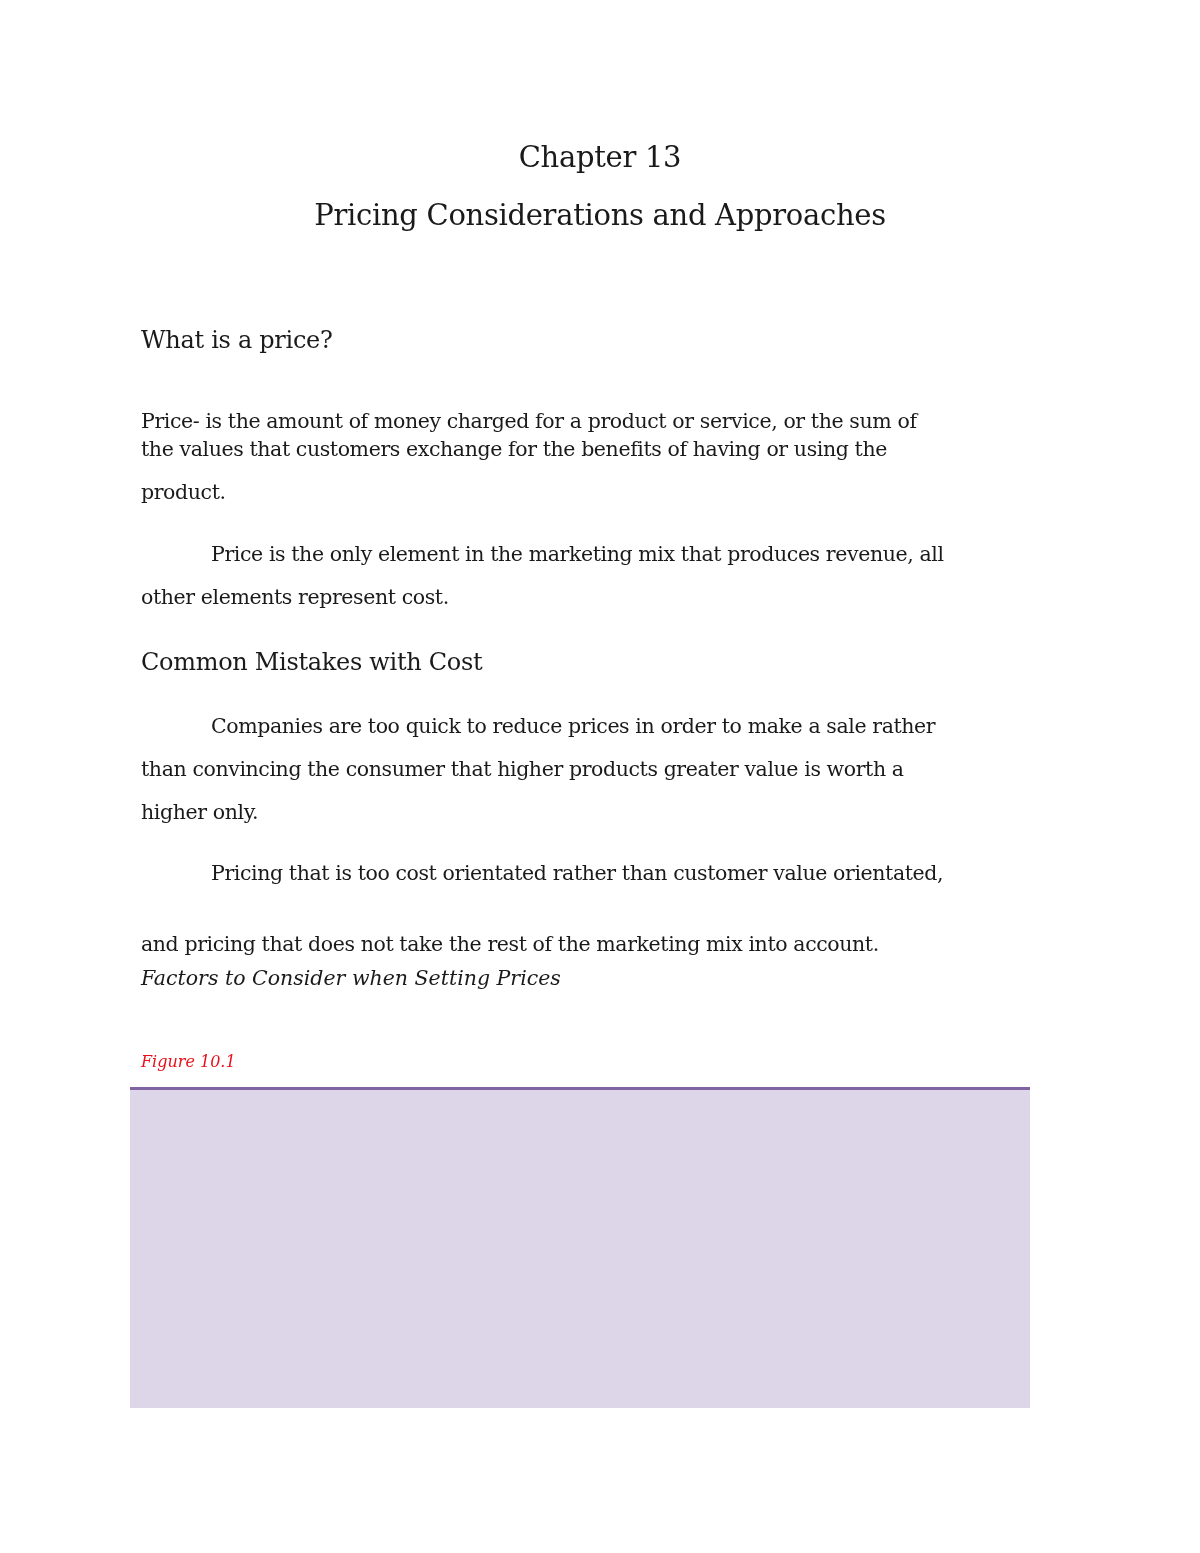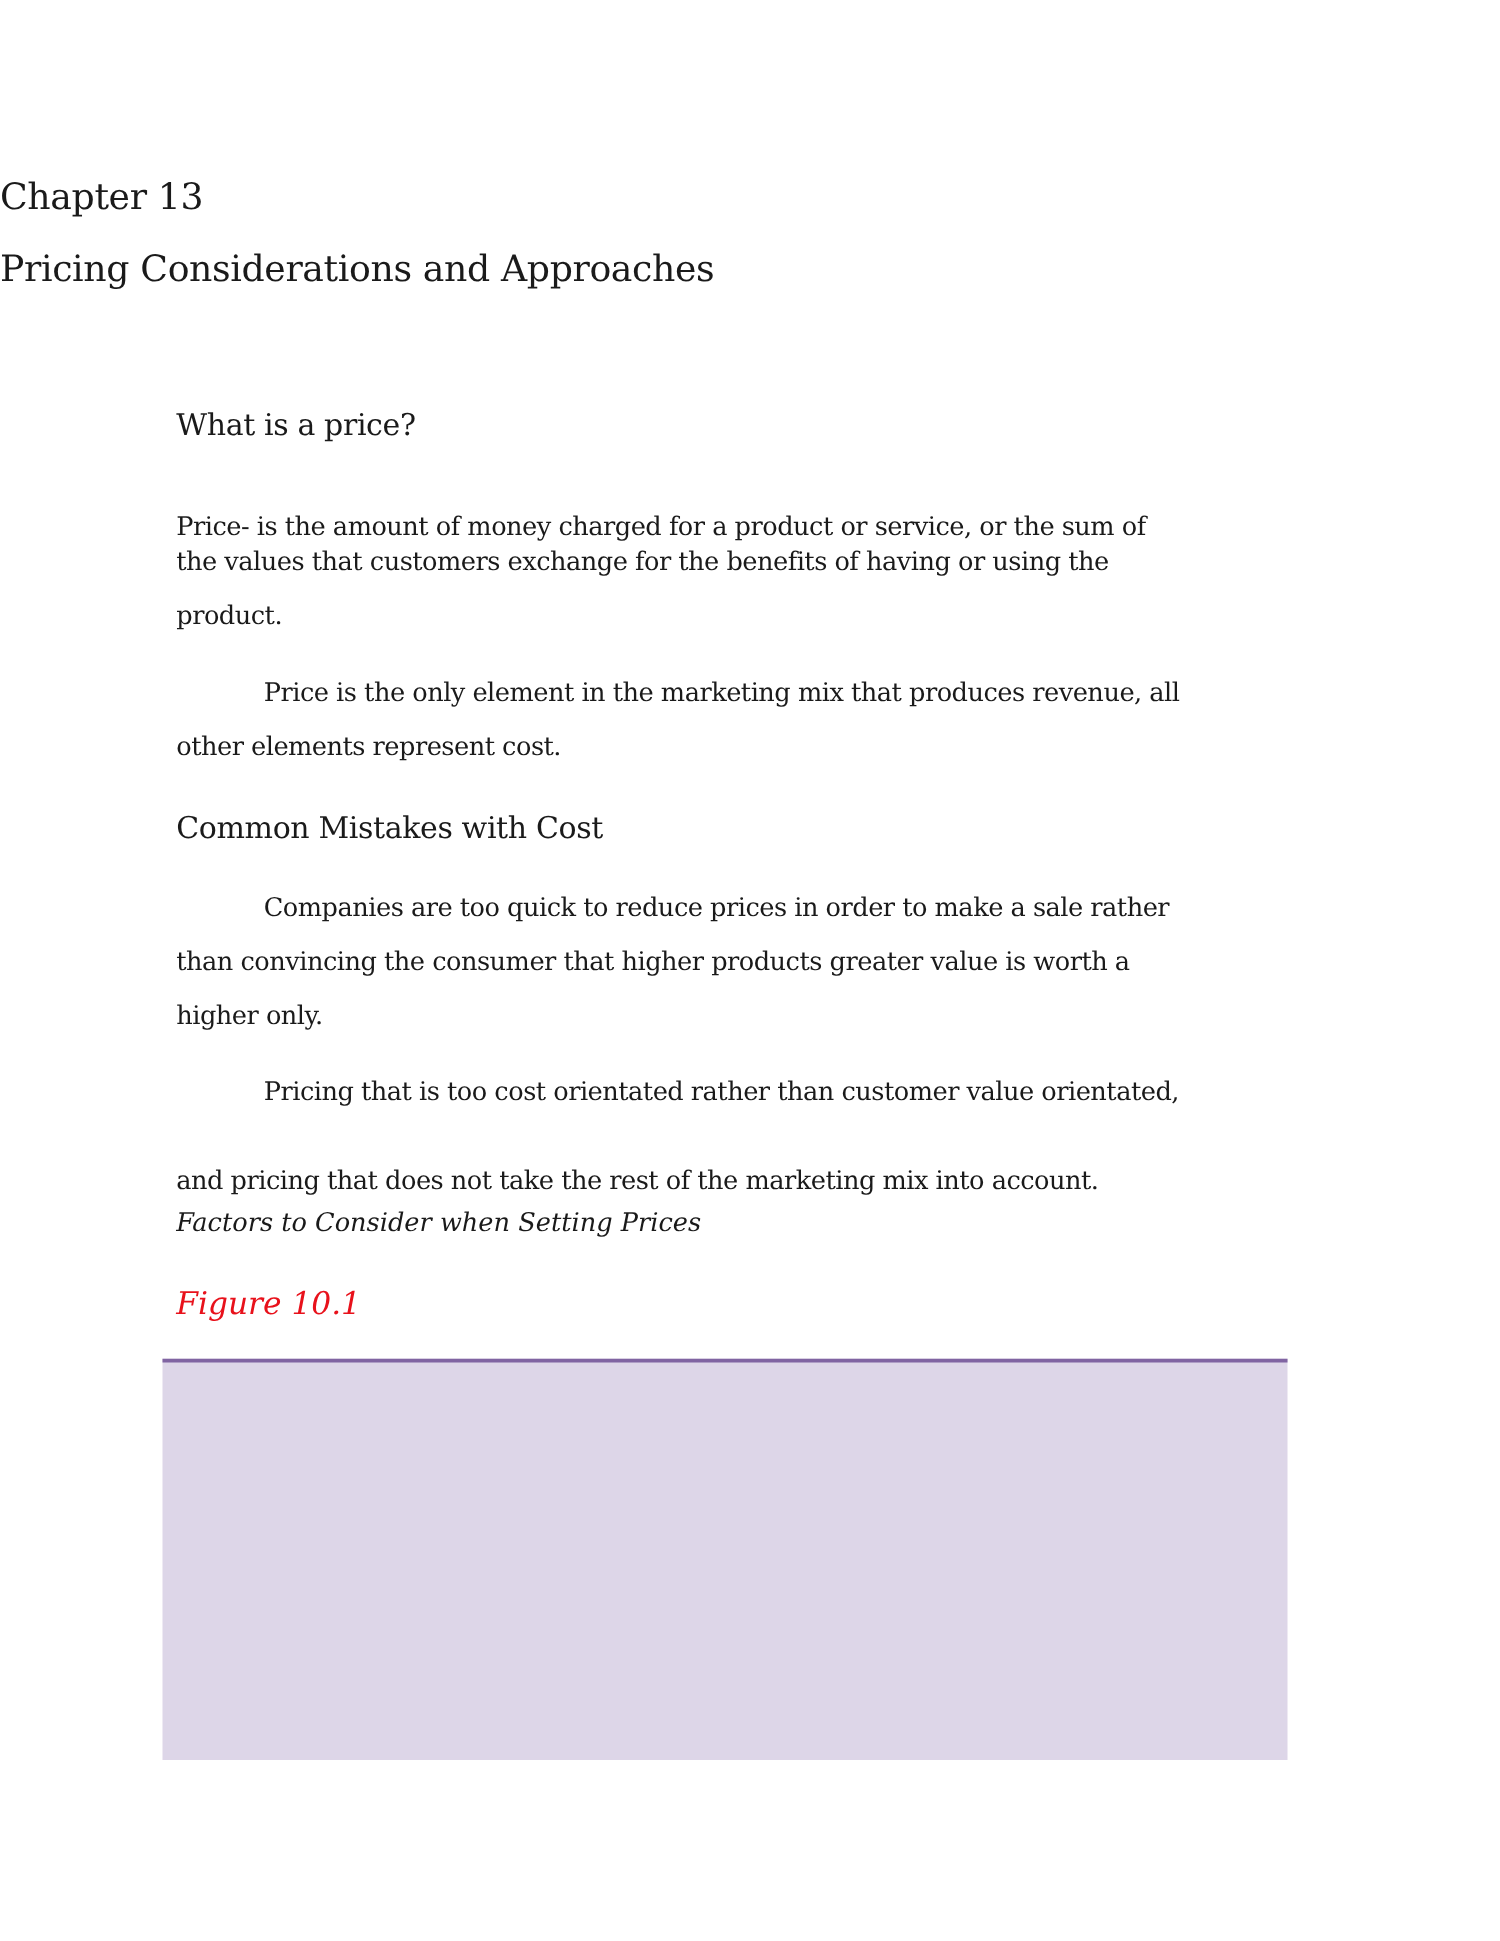--- a/index.html
+++ b/index.html
@@ -1,27 +1,27 @@
 <!DOCTYPE html>
 <html><head>
 <meta charset="utf-8">
 <style>
   html, body { margin: 0; padding: 0; background: #ffffff; }
   body {
     width: 1200px; height: 1553px; position: relative; overflow: hidden;
     font-family: "DejaVu Serif", serif; color: #1a1a1a;
   }
   .t { position: absolute; white-space: nowrap; }
-  .center { left: 0; width: 1200px; }
+  .center { left: 0; width: 1200px; text-align: center; }
   .title { font-size: 29px; letter-spacing: -0.3px; }
   .h2 { font-size: 24px; left: 141px; letter-spacing: -0.3px; }
   .p { font-size: 20.5px; left: 141px; letter-spacing: -0.4px; }
   .indent { left: 211px; }
   .small { font-size: 20.5px; left: 141px; letter-spacing: 0; font-style: italic; }
-  .fig { font-size: 25px; left: 141px; color: #e8111b; font-style: italic; }
+  .fig { font-size: 16px; left: 141px; color: #e8111b; font-style: italic; margin-top: 24px; }
   .figure-box {
     position: absolute; left: 130px; top: 1087px; width: 900px; height: 321px;
     background: #ddd6e8; border-top: 3px solid #8064a2; box-sizing: border-box;
   }
 </style>
 </head>
 <body>
 
 <div>
 

